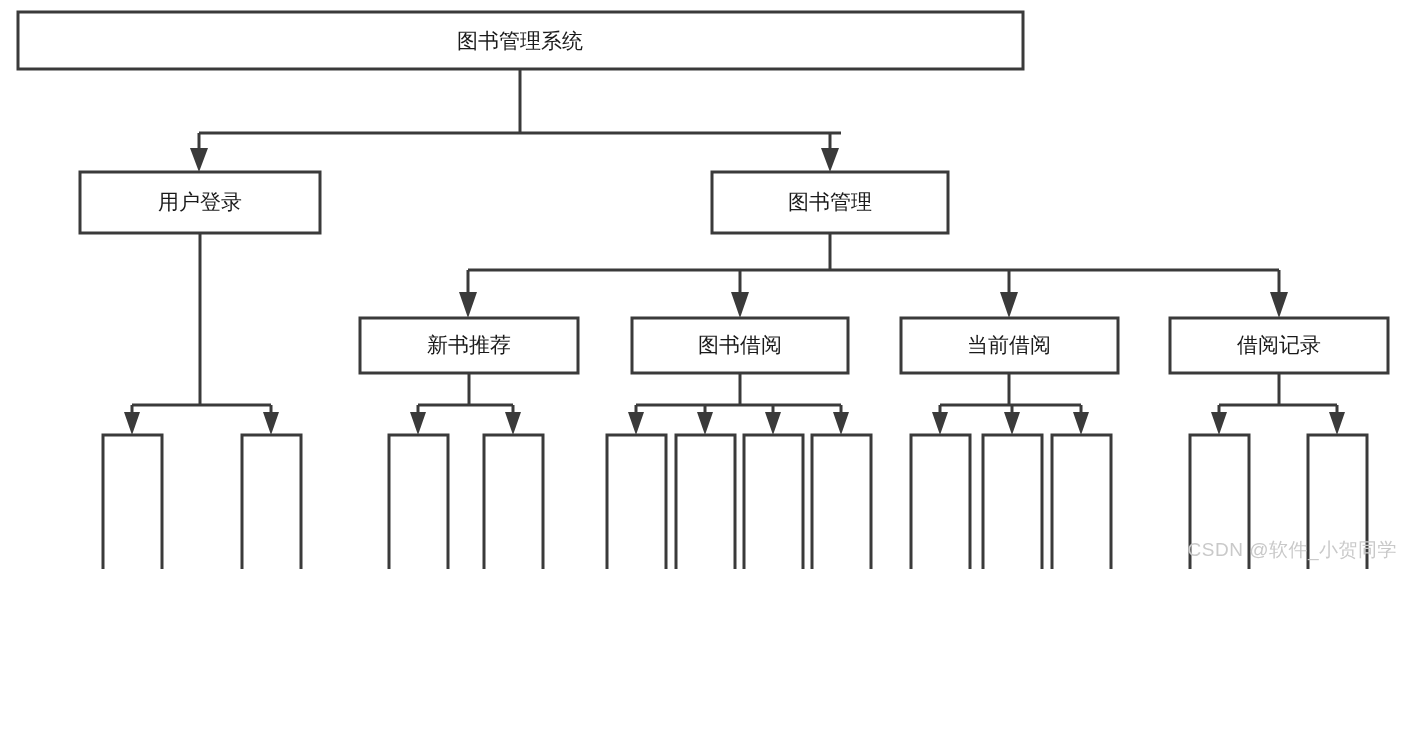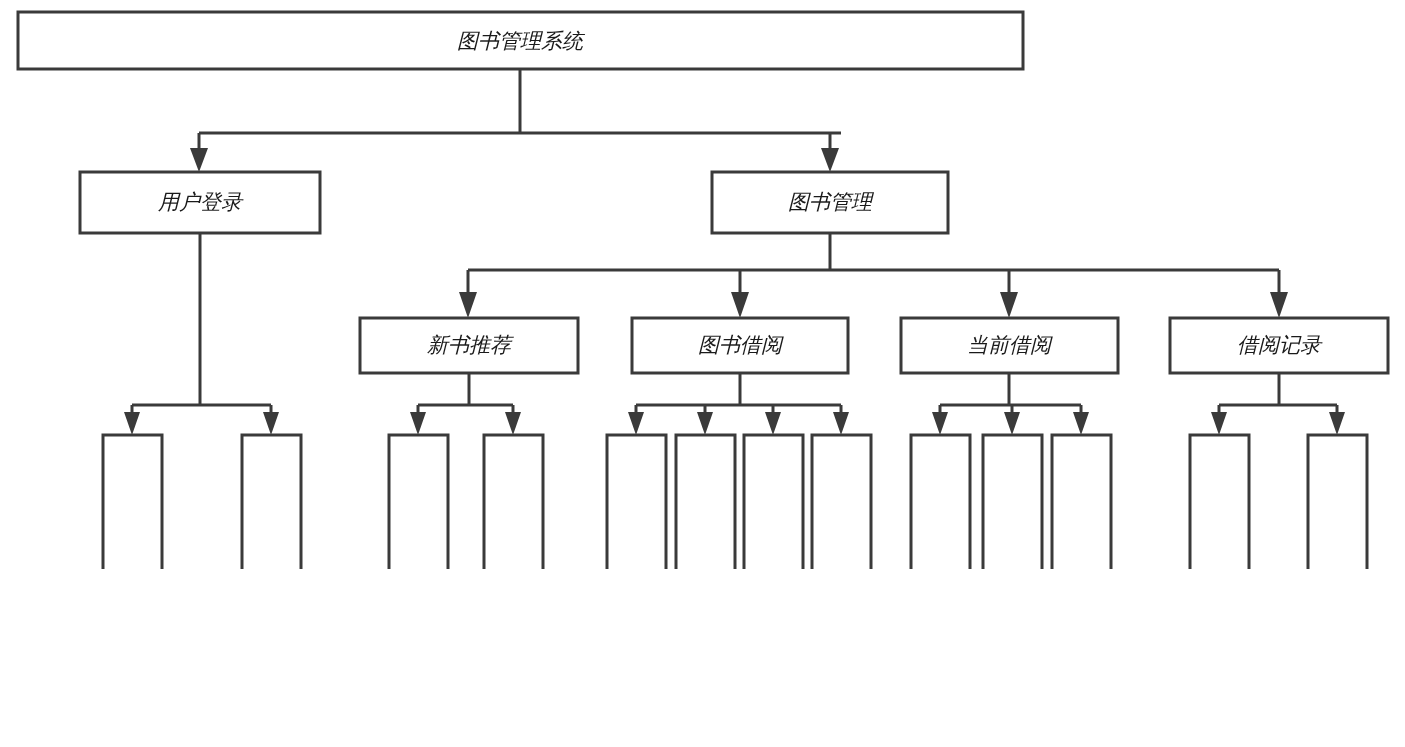--- a/index.html
+++ b/index.html
@@ -9,21 +9,20 @@
   }
   body {
     font-family: "Liberation Sans", "DejaVu Sans", sans-serif;
   }
   #diagram-root {
     position: relative;
     width: 1405px;
     height: 569px;
     background: #ffffff;
     overflow: hidden;
-    font-style: italic;
   }
   svg.flow {
     position: absolute;
     top: 0;
     left: 0;
     width: 1405px;
     height: 747px;
     display: block;
   }
   .node-rect {
@@ -216,13 +215,14 @@
       <div class="node-label-v" style="left: 676px; top: 481px; width: 59px; height: 252px;">新增图书（管理员）</div>
       <div class="node-label-v" style="left: 744px; top: 481px; width: 59px; height: 252px;">编辑图书（管理员）</div>
       <div class="node-label-v" style="left: 812px; top: 538px; width: 59px; height: 195px;">借阅图书</div>
       <div class="node-label-v" style="left: 911px; top: 538px; width: 59px; height: 195px;">查询图书</div>
       <div class="node-label-v" style="left: 983px; top: 538px; width: 59px; height: 195px;">归还图书</div>
       <div class="node-label-v" style="left: 1052px; top: 481px; width: 59px; height: 252px;">确认归还（管理员）</div>
       <div class="node-label-v" style="left: 1190px; top: 515px; width: 59px; height: 218px;">新增借阅记录</div>
       <div class="node-label-v" style="left: 1308px; top: 515px; width: 59px; height: 218px;">查询借阅记录</div>
     </div>
 
+  <div class="watermark">CSDN @软件_小贺同学</div>
 </div>
 
 </body></html>

